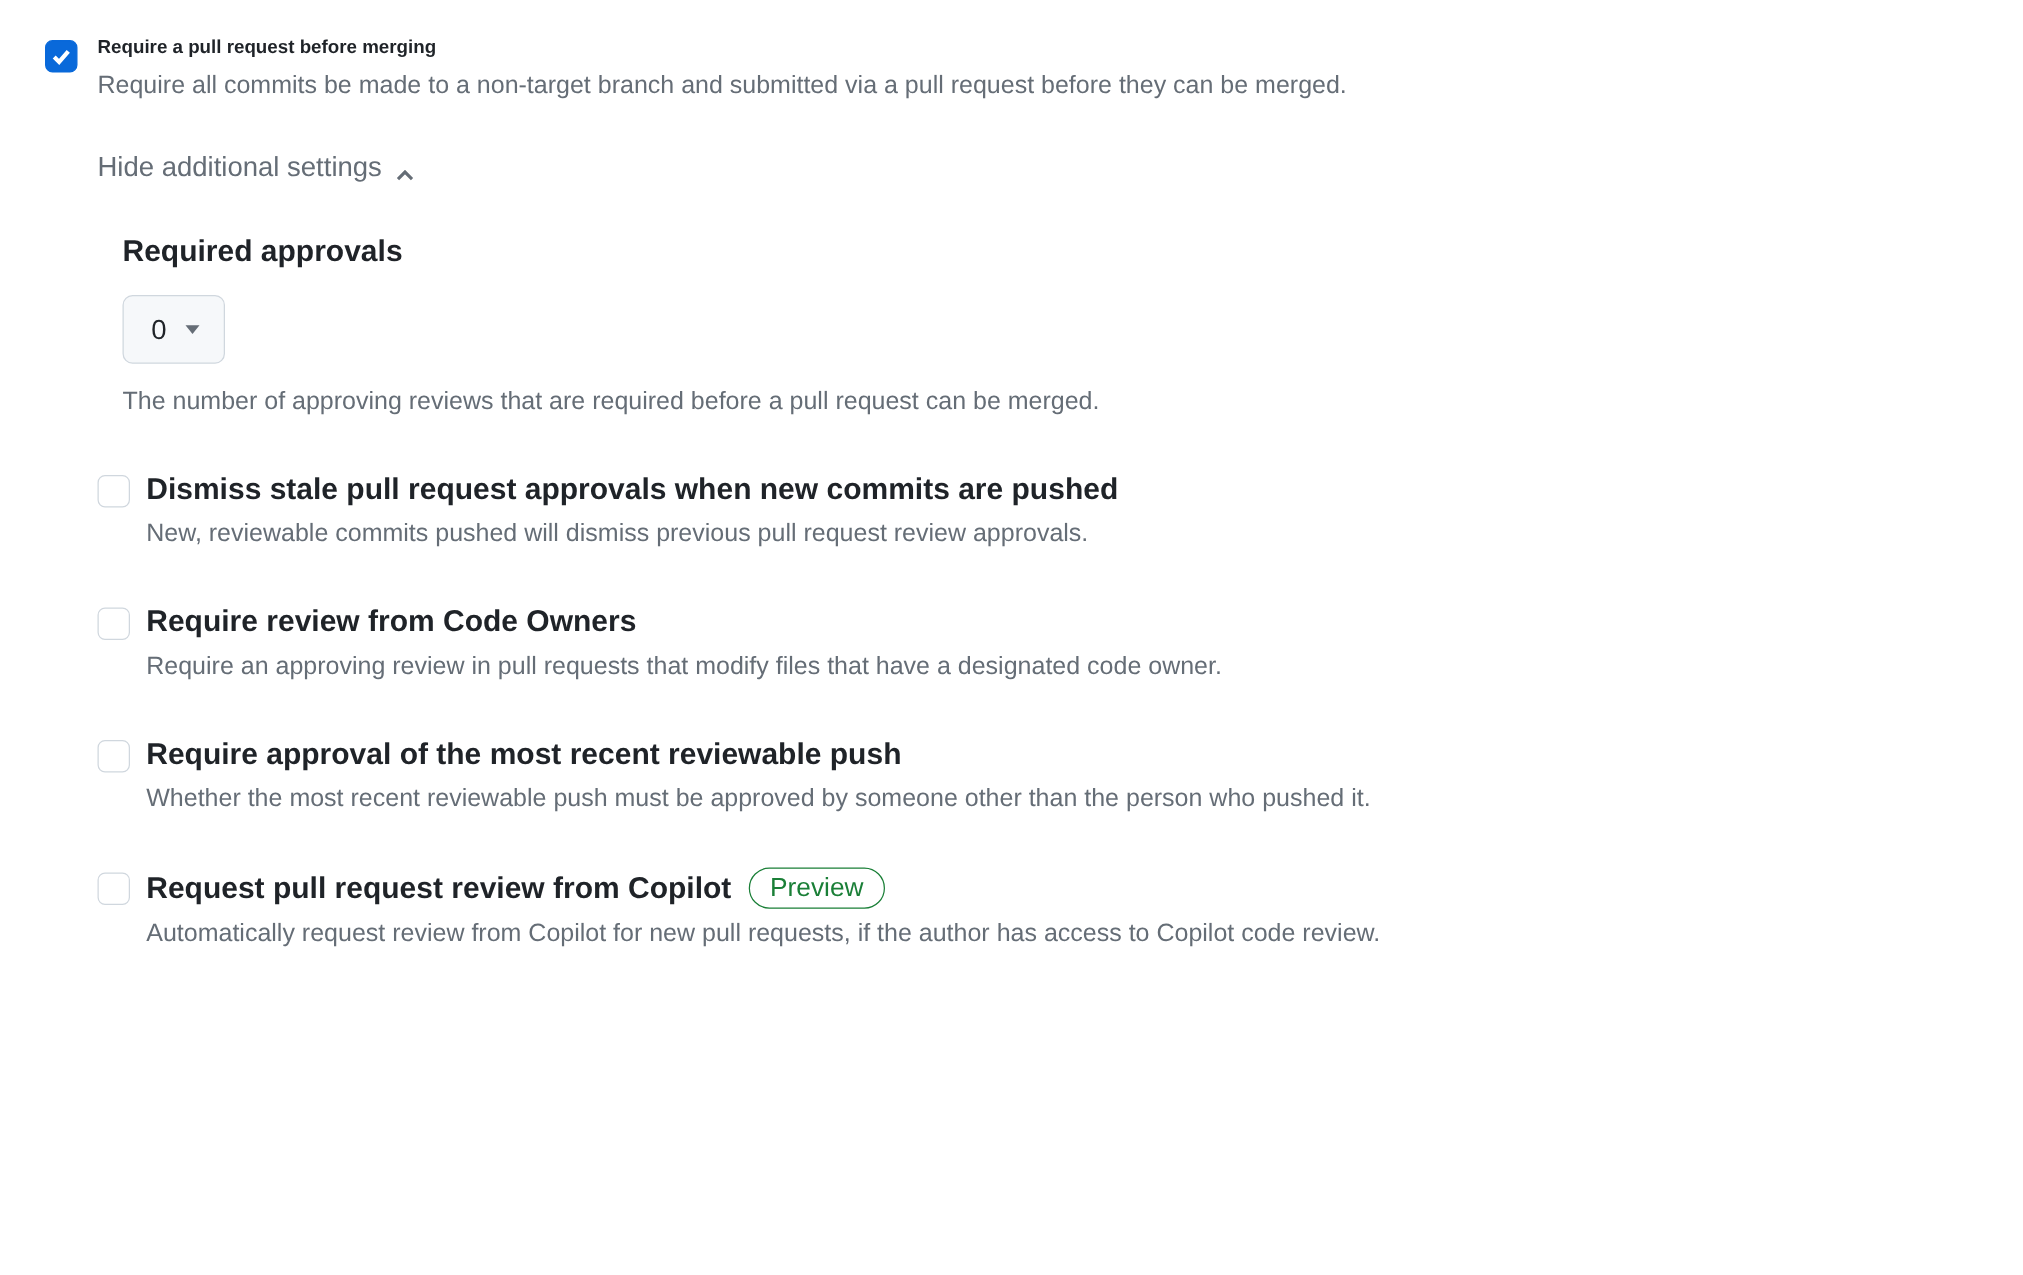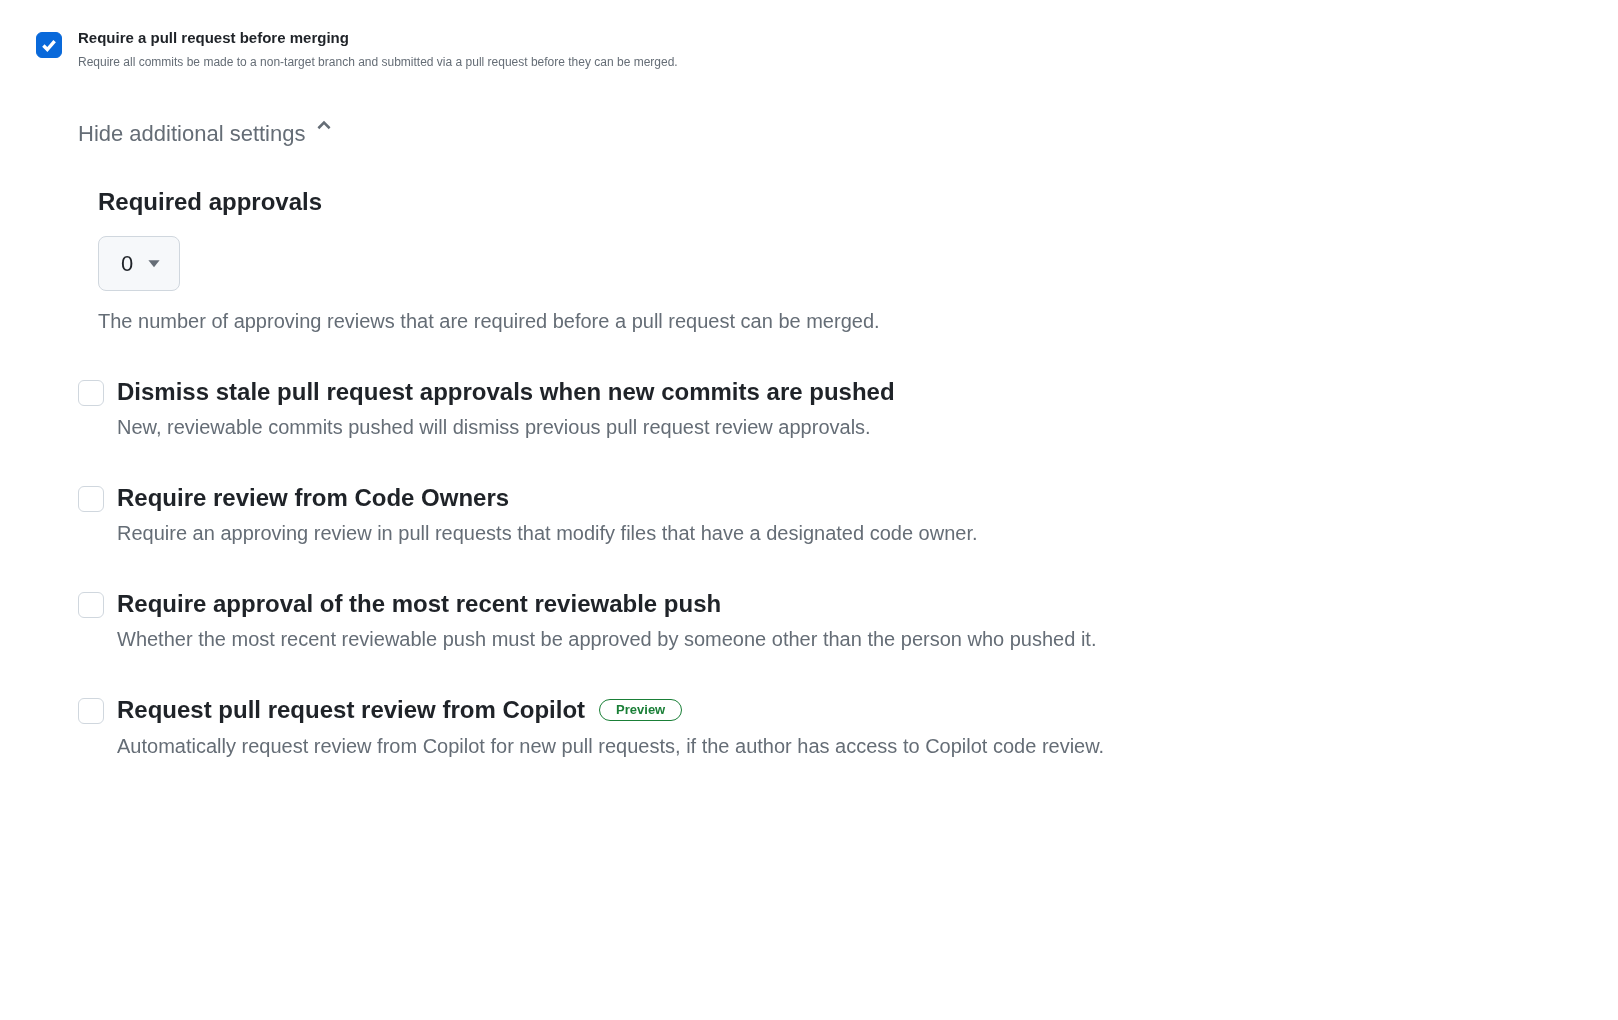--- a/index.html
+++ b/index.html
@@ -52,31 +52,31 @@
       flex: 1;
     }
     .setting-title {
       font-weight: 600;
       font-size: 15px;
       color: #1f2328;
       line-height: 1.3;
     }
     .setting-desc {
       color: #656d76;
-      font-size: 12px;
+      font-size: 20px;
       margin-top: 6px;
       line-height: 1.45;
     }
     .toggle-link {
       display: inline-flex;
-      align-items: flex-start;
+      align-items: flex-end;
       gap: 10px;
       color: #656d76;
       font-size: 22px;
-      margin-top: 46px;
+      margin-top: 34px;
       margin-left: 42px;
       cursor: pointer;
       user-select: none;
     }
     .toggle-link svg {
       width: 18px;
       height: 18px;
       stroke: #656d76;
       stroke-width: 2.2;
       fill: none;
@@ -149,22 +149,22 @@
       margin-top: 6px;
       line-height: 1.45;
     }
     .badge {
       display: inline-flex;
       align-items: center;
       border: 1.5px solid #1a7f37;
       color: #1a7f37;
       border-radius: 999px;
       padding: 2px 16px;
-      font-size: 13px;
-      font-weight: 700;
+      font-size: 21px;
+      font-weight: 400;
     }
   </style>
 </head>
 <body>
 
 
 
 <div class="setting-row">
   <div class="checkbox checked">
     <svg viewBox="0 0 16 16">

